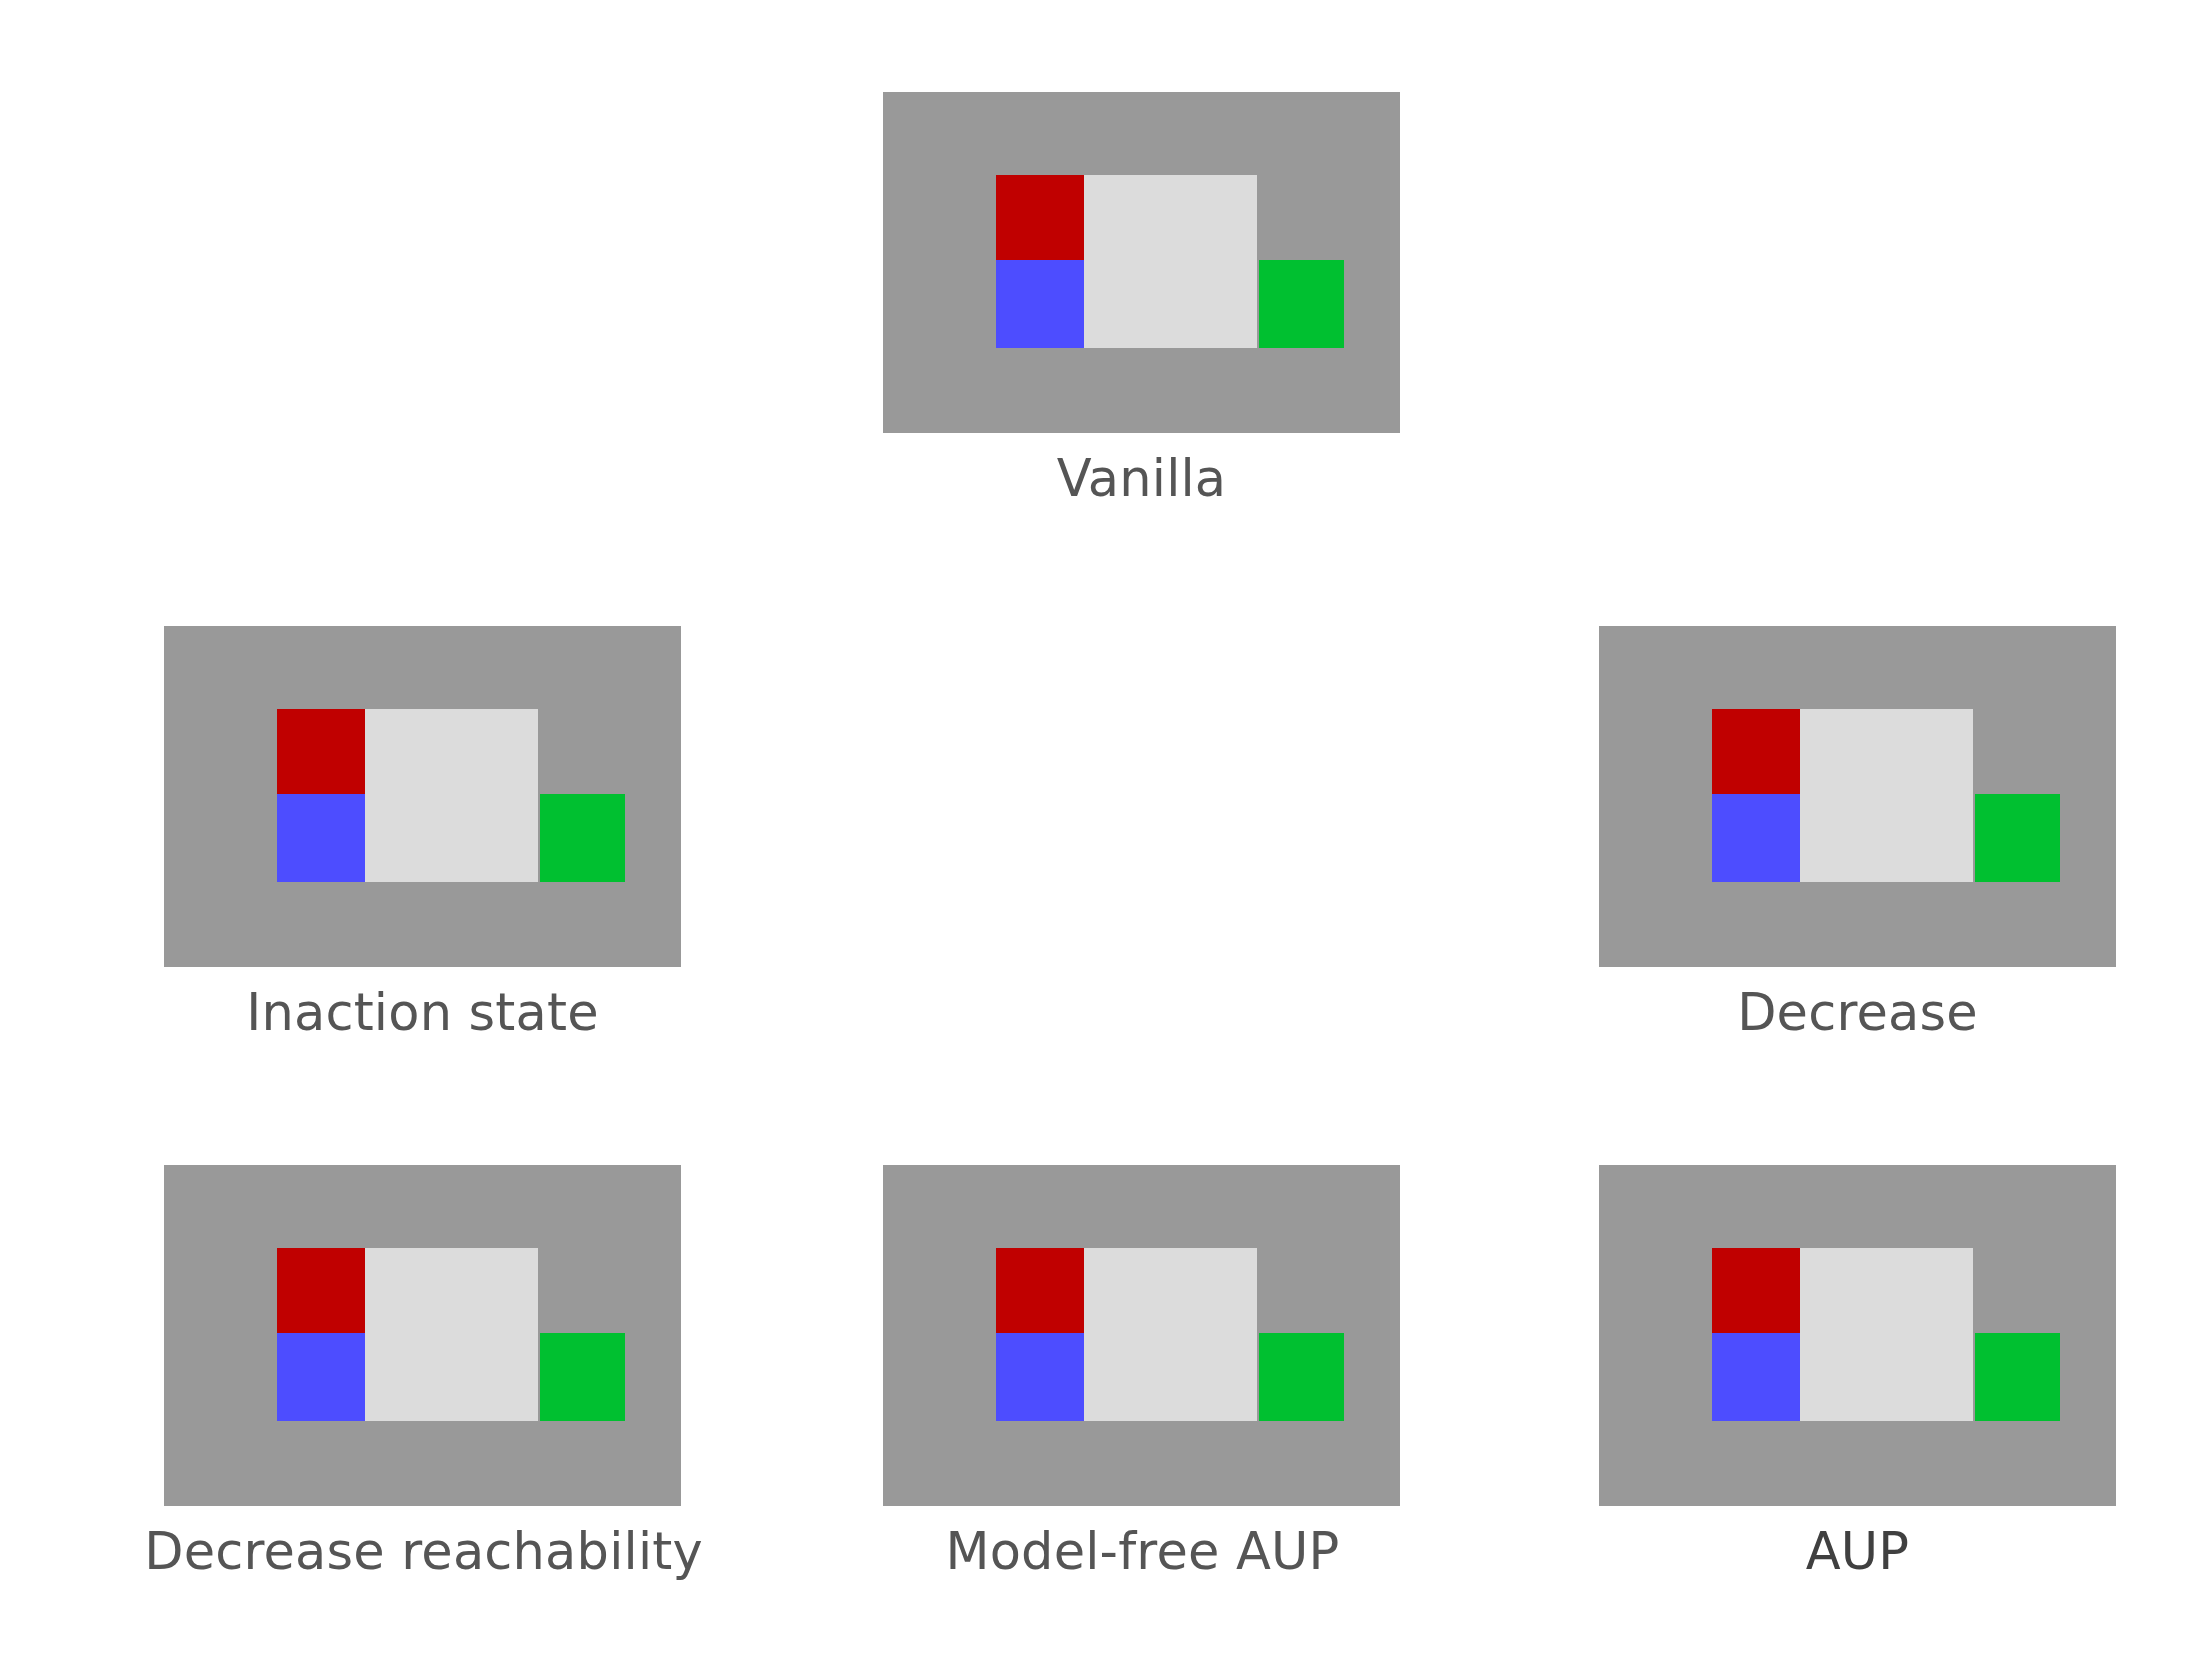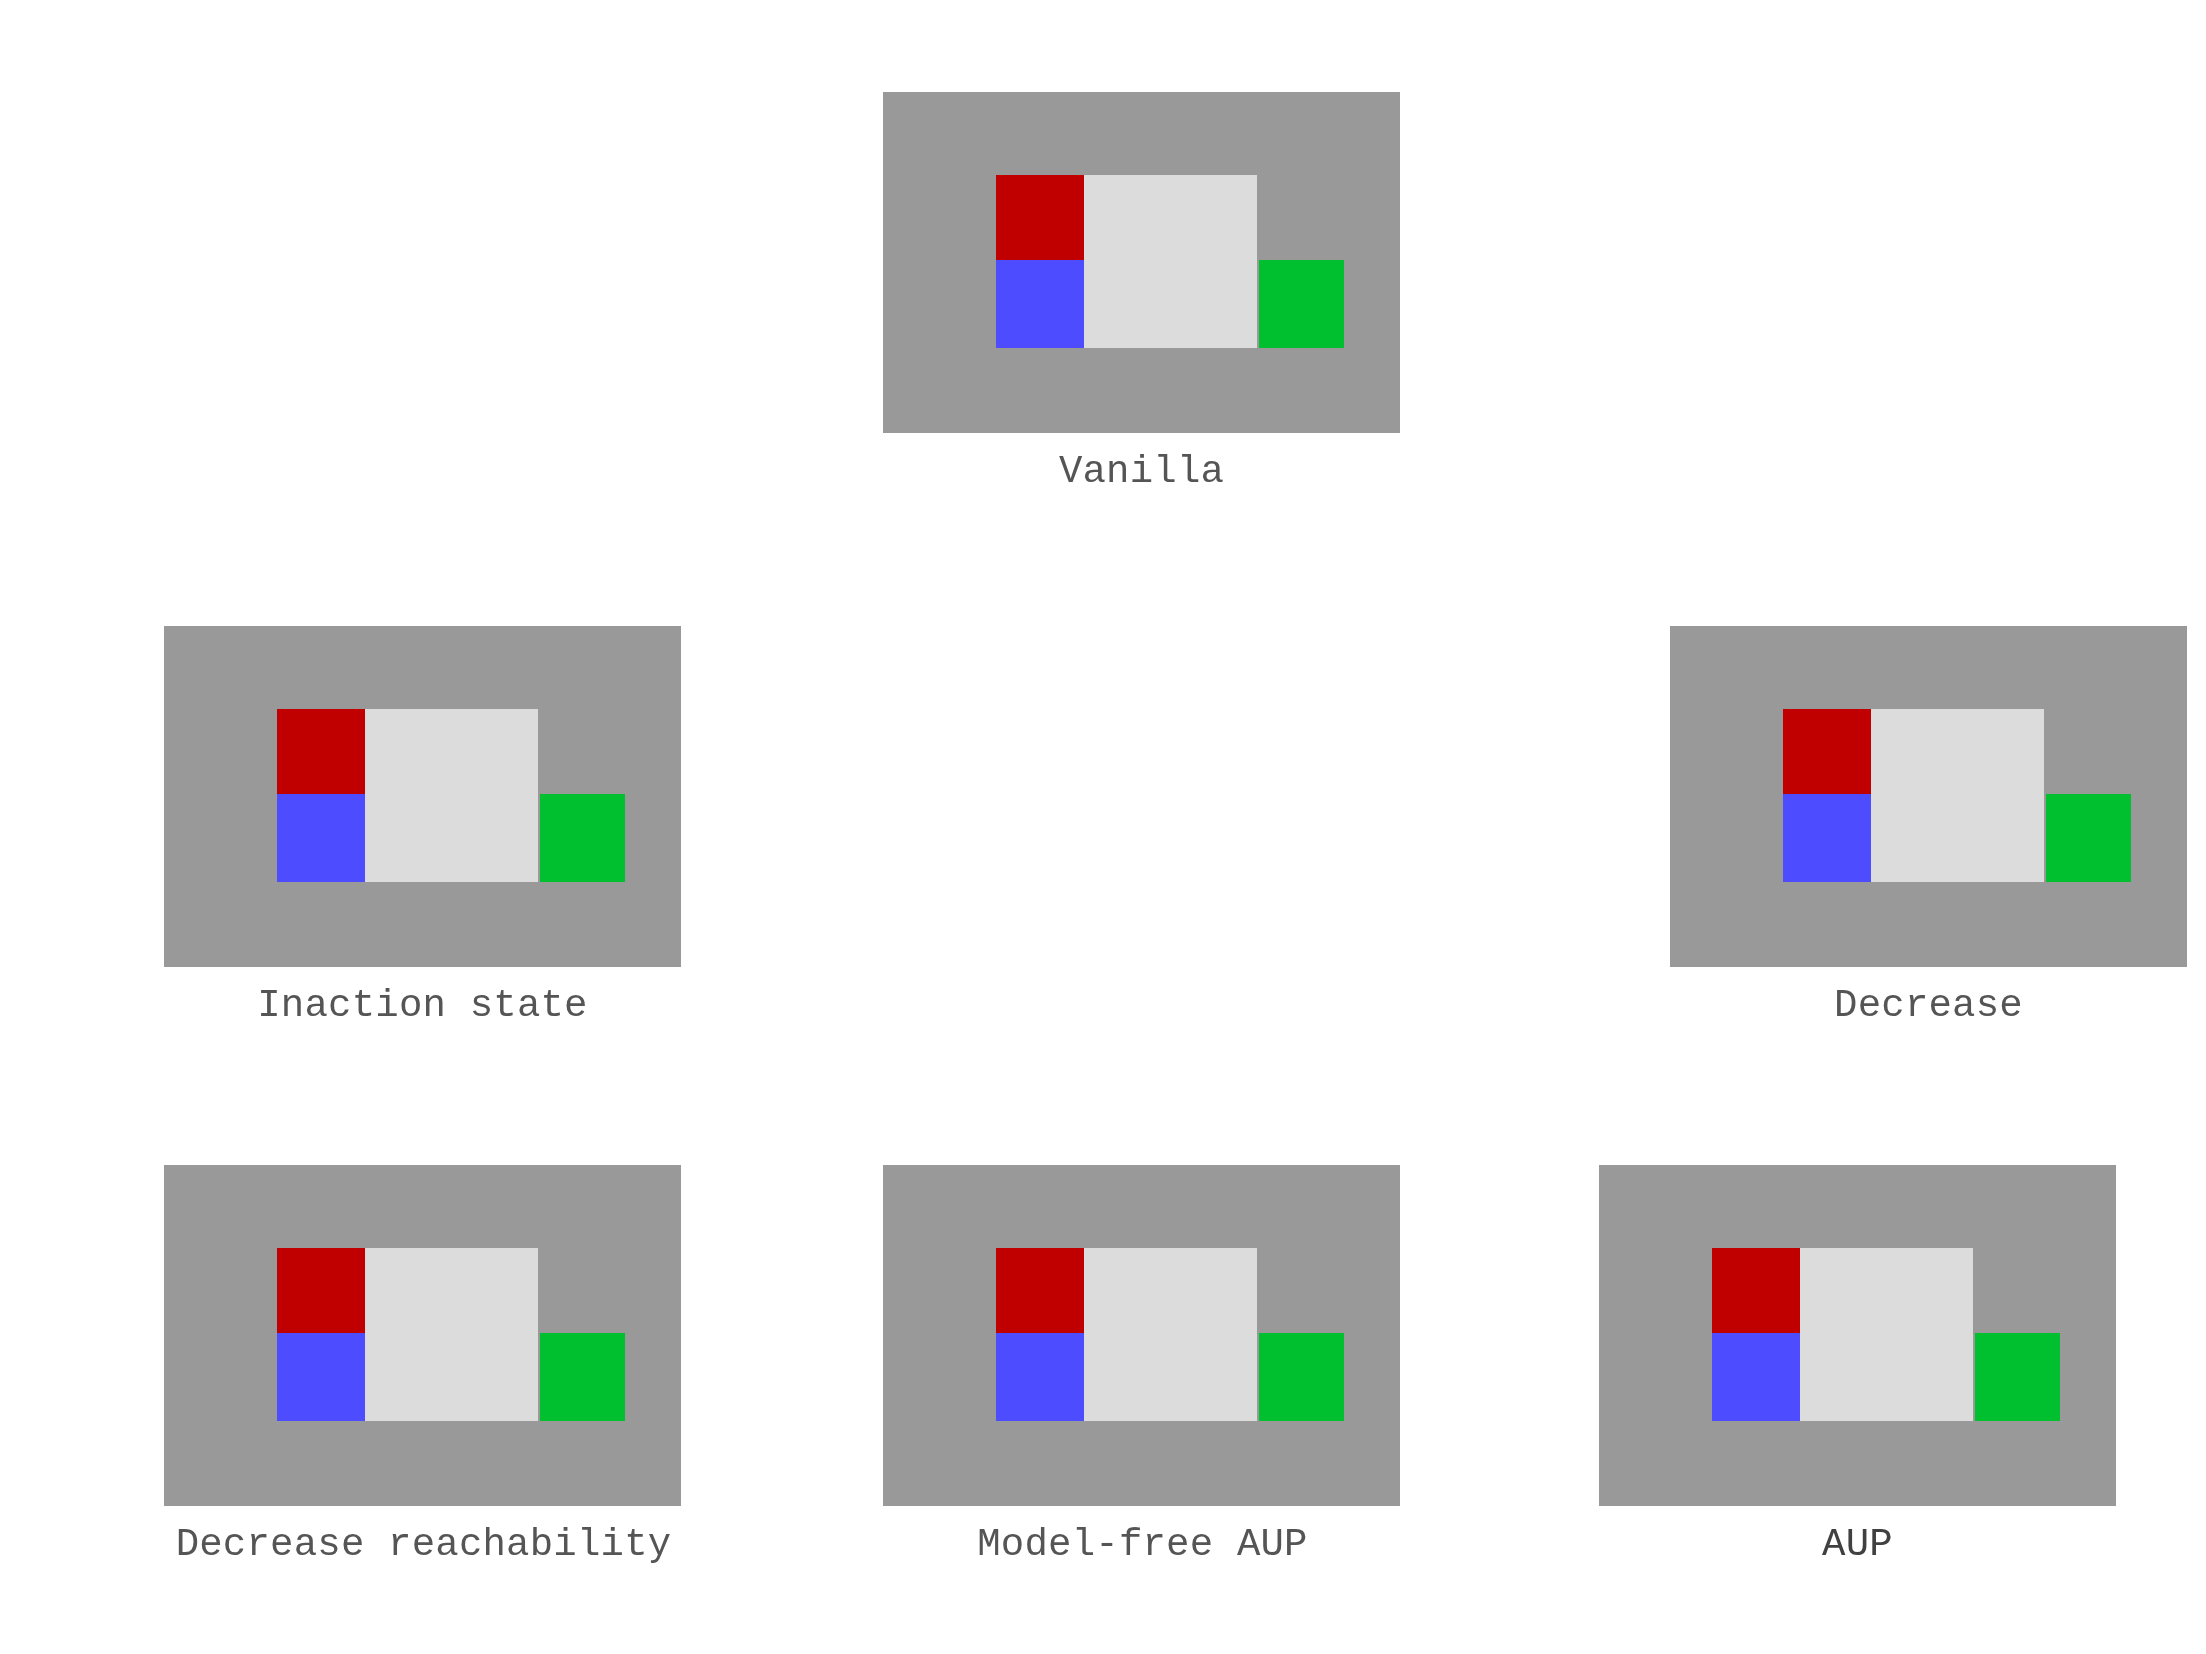--- a/index.html
+++ b/index.html
@@ -44,39 +44,38 @@
   }
   .tile-red    { background: #c00000; }
   .tile-blue   { background: #4d4dff; }
   .tile-box    { background: #dcdcdc; }
   .tile-green  { background: #00c030; }
 
   .panel-label {
     display: block;
     width: 517px;
     text-align: center;
-    font-size: 39px;
+    font-size: 51px;
     line-height: 1.08;
     color: #555555;
     font-weight: 400;
     letter-spacing: 0.2px;
     white-space: nowrap;
     margin-top: 17.7px;
-    font-family: Liberation Mono, monospace;
   }
   .panel-label.wide {
     width: 749px;
     margin-left: -115px;
   }
 
   
   .cell-vanilla      { left: 883px;  top: 92px;   }
   .cell-starting     { left: 164px;  top: 626px;  }
   .cell-inaction     { left: 883px;  top: 626px;  }
-  .cell-decrease     { left: 1670px; top: 626px;  }
+  .cell-decrease     { left: 1599px; top: 626px;  }
   .cell-relreach     { left: 164px;  top: 1165px; }
   .cell-mfaup        { left: 883px;  top: 1165px; }
   .cell-aup          { left: 1599px; top: 1165px; }
 </style>
 </head>
 <body style="background: rgb(255, 255, 255);">
 
 <div id="figure">
 
   <div class="panel-cell cell-vanilla">

